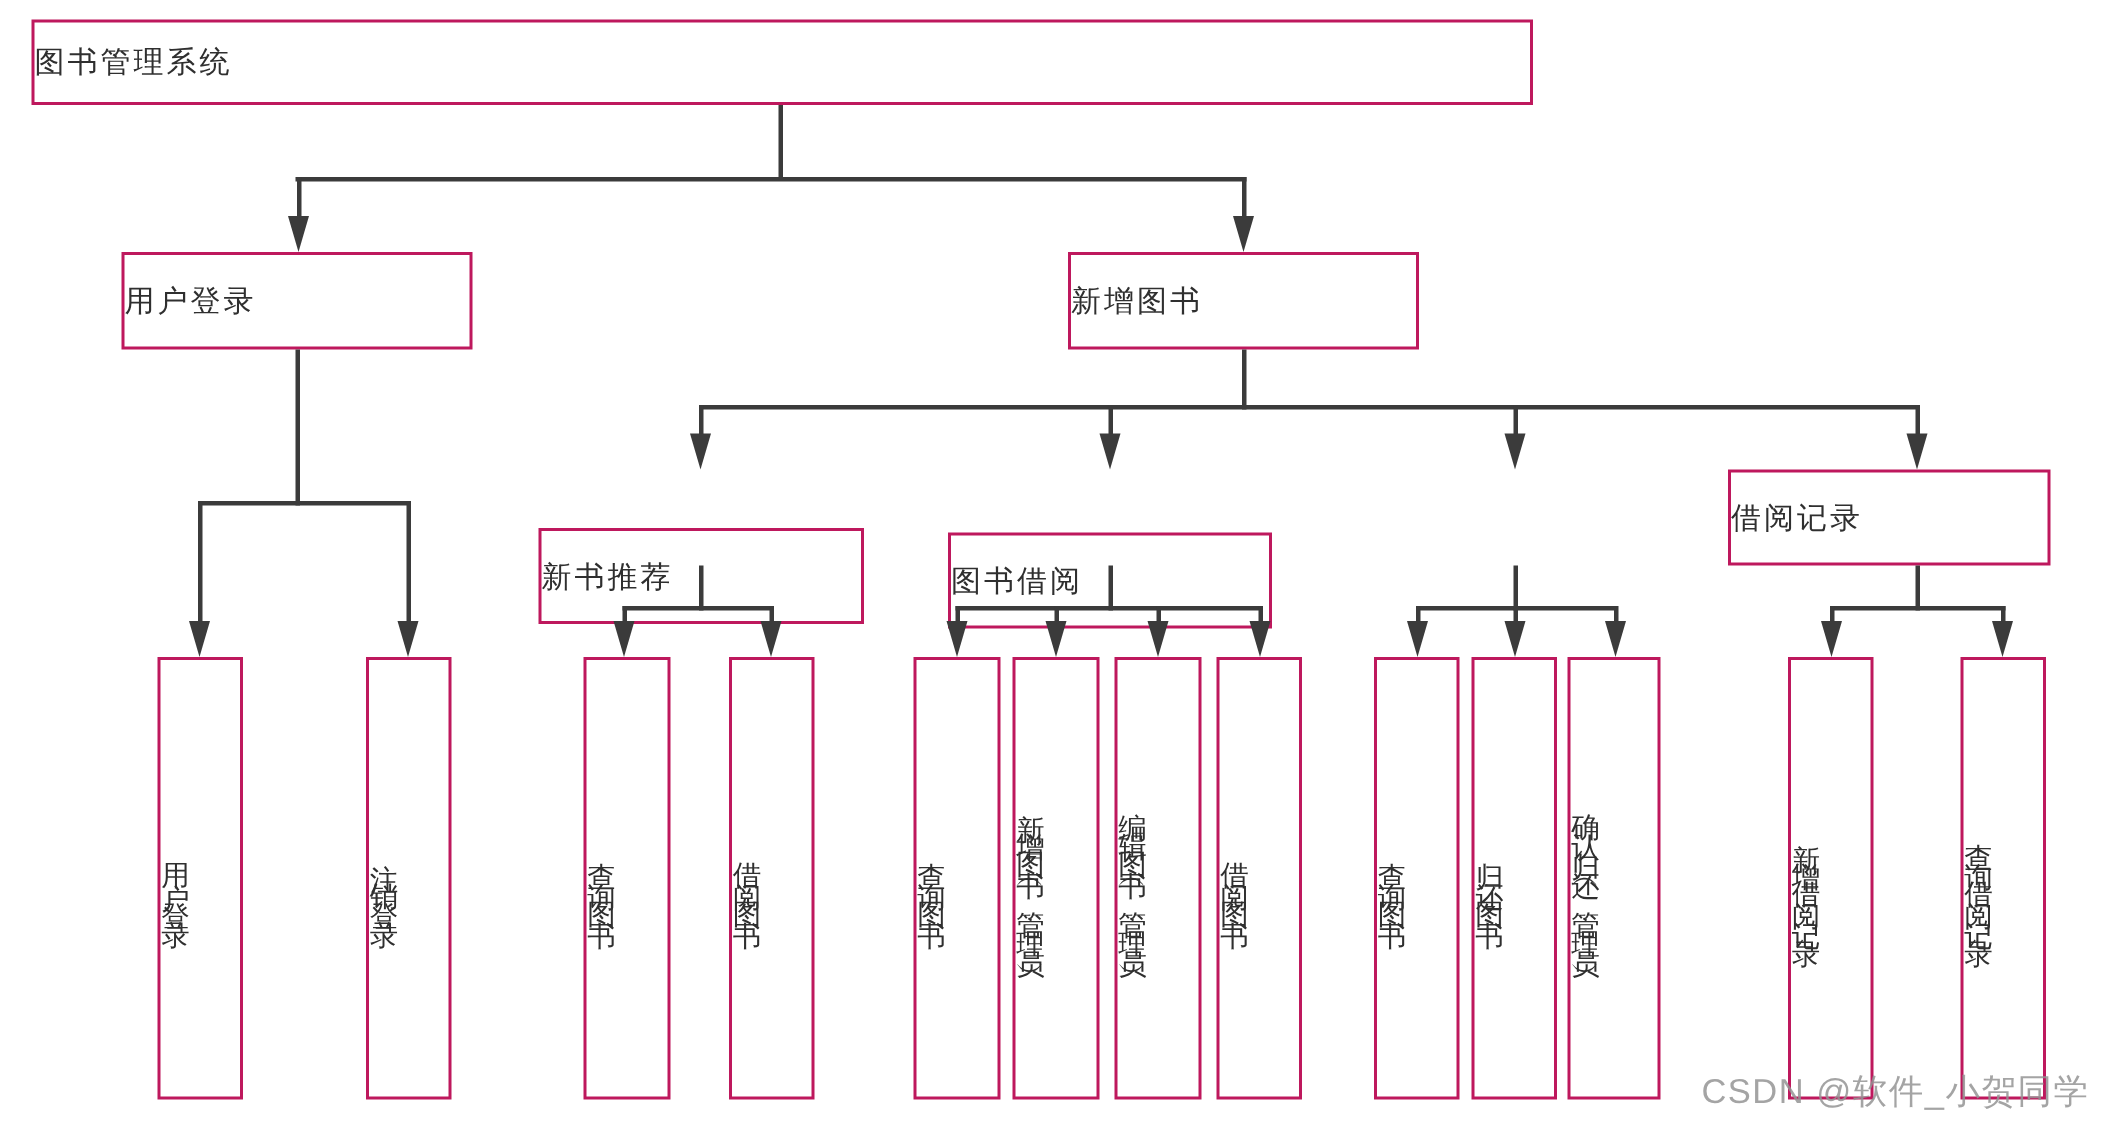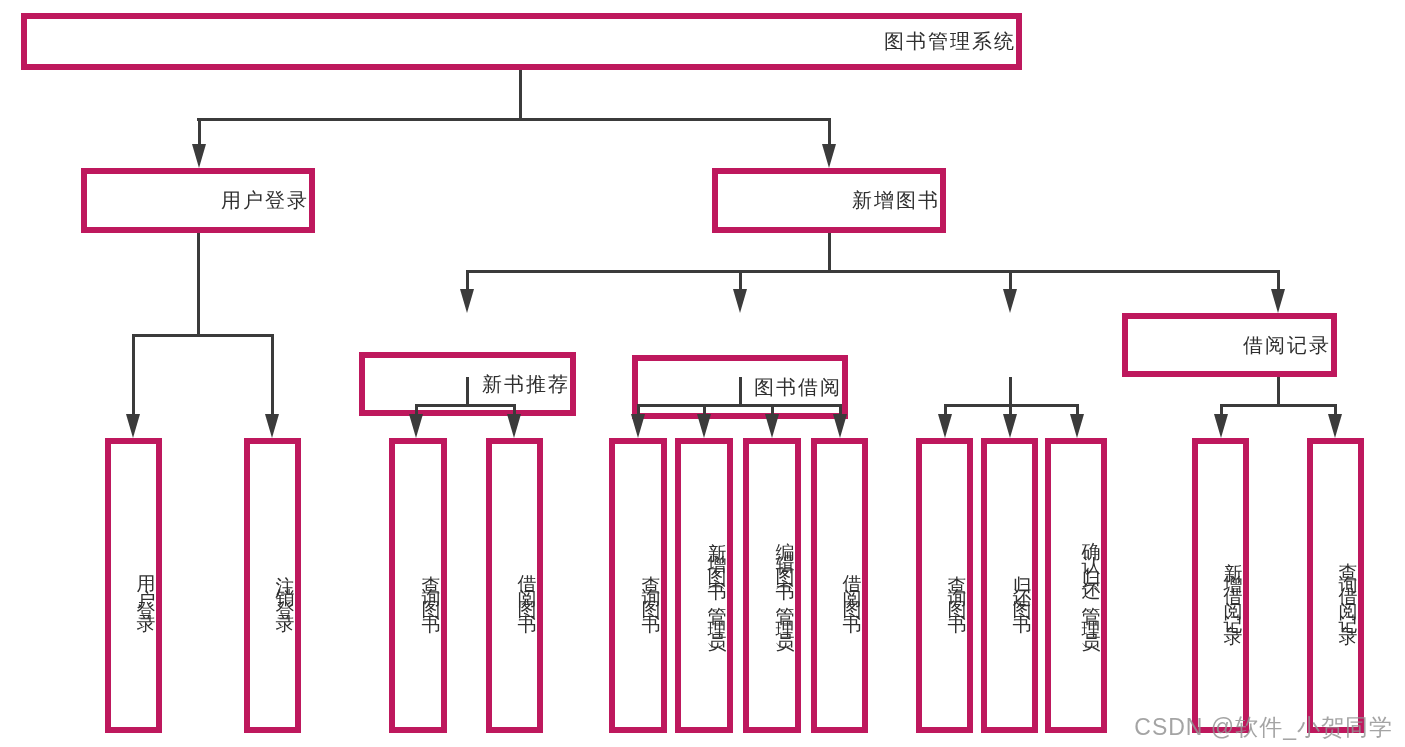--- a/index.html
+++ b/index.html
@@ -6,23 +6,23 @@
   .canvas{
     position:relative;
     width:1405px;height:747px;
     background:#ffffff;
     font-family:"Liberation Sans","DejaVu Sans",sans-serif;
     overflow:hidden;
   }
   .box{
     position:absolute;
     box-sizing:border-box;
-    border:6px solid #be185d;
+    border:2px solid #be185d;
     background:#ffffff;
-    display:flex;align-items:center;justify-content:flex-end;
+    display:flex;align-items:center;justify-content:flex-start;
     color:#2f2f2f;
   }
   .hbox span{
     font-size:20px;
     letter-spacing:2px;
     white-space:nowrap;
   }
   .vbox span{
     writing-mode:vertical-rl;
     text-orientation:mixed;
@@ -89,21 +89,21 @@
   <div class="arrowhead" style="left:1003px;top:289px;"></div>
   <div class="vline" style="left:1277px;top:270px;height:22px;"></div>
   <div class="arrowhead" style="left:1271px;top:289px;"></div>
 
   <div class="box hbox" style="left:359px;top:313px;width:217px;height:64px;margin-top:39px;">
     <span>新书推荐</span>
   </div>
   <div class="box hbox" style="left:632px;top:313px;width:216px;height:64px;margin-top:42px;">
     <span>图书借阅</span>
   </div>
-  <div class="box hbox" style="left:1122px;top:313px;width:215px;height:64px;">
+  <div class="box hbox" style="left:1152px;top:313px;width:215px;height:64px;">
     <span>借阅记录</span>
   </div>
 
   <div class="vline" style="left:466px;top:377px;height:30px;"></div>
   <div class="hline" style="left:415px;top:404px;width:101px;"></div>
   <div class="vline" style="left:415px;top:404px;height:13px;"></div>
   <div class="arrowhead" style="left:409px;top:414px;"></div>
   <div class="vline" style="left:513px;top:404px;height:13px;"></div>
   <div class="arrowhead" style="left:507px;top:414px;"></div>
 

